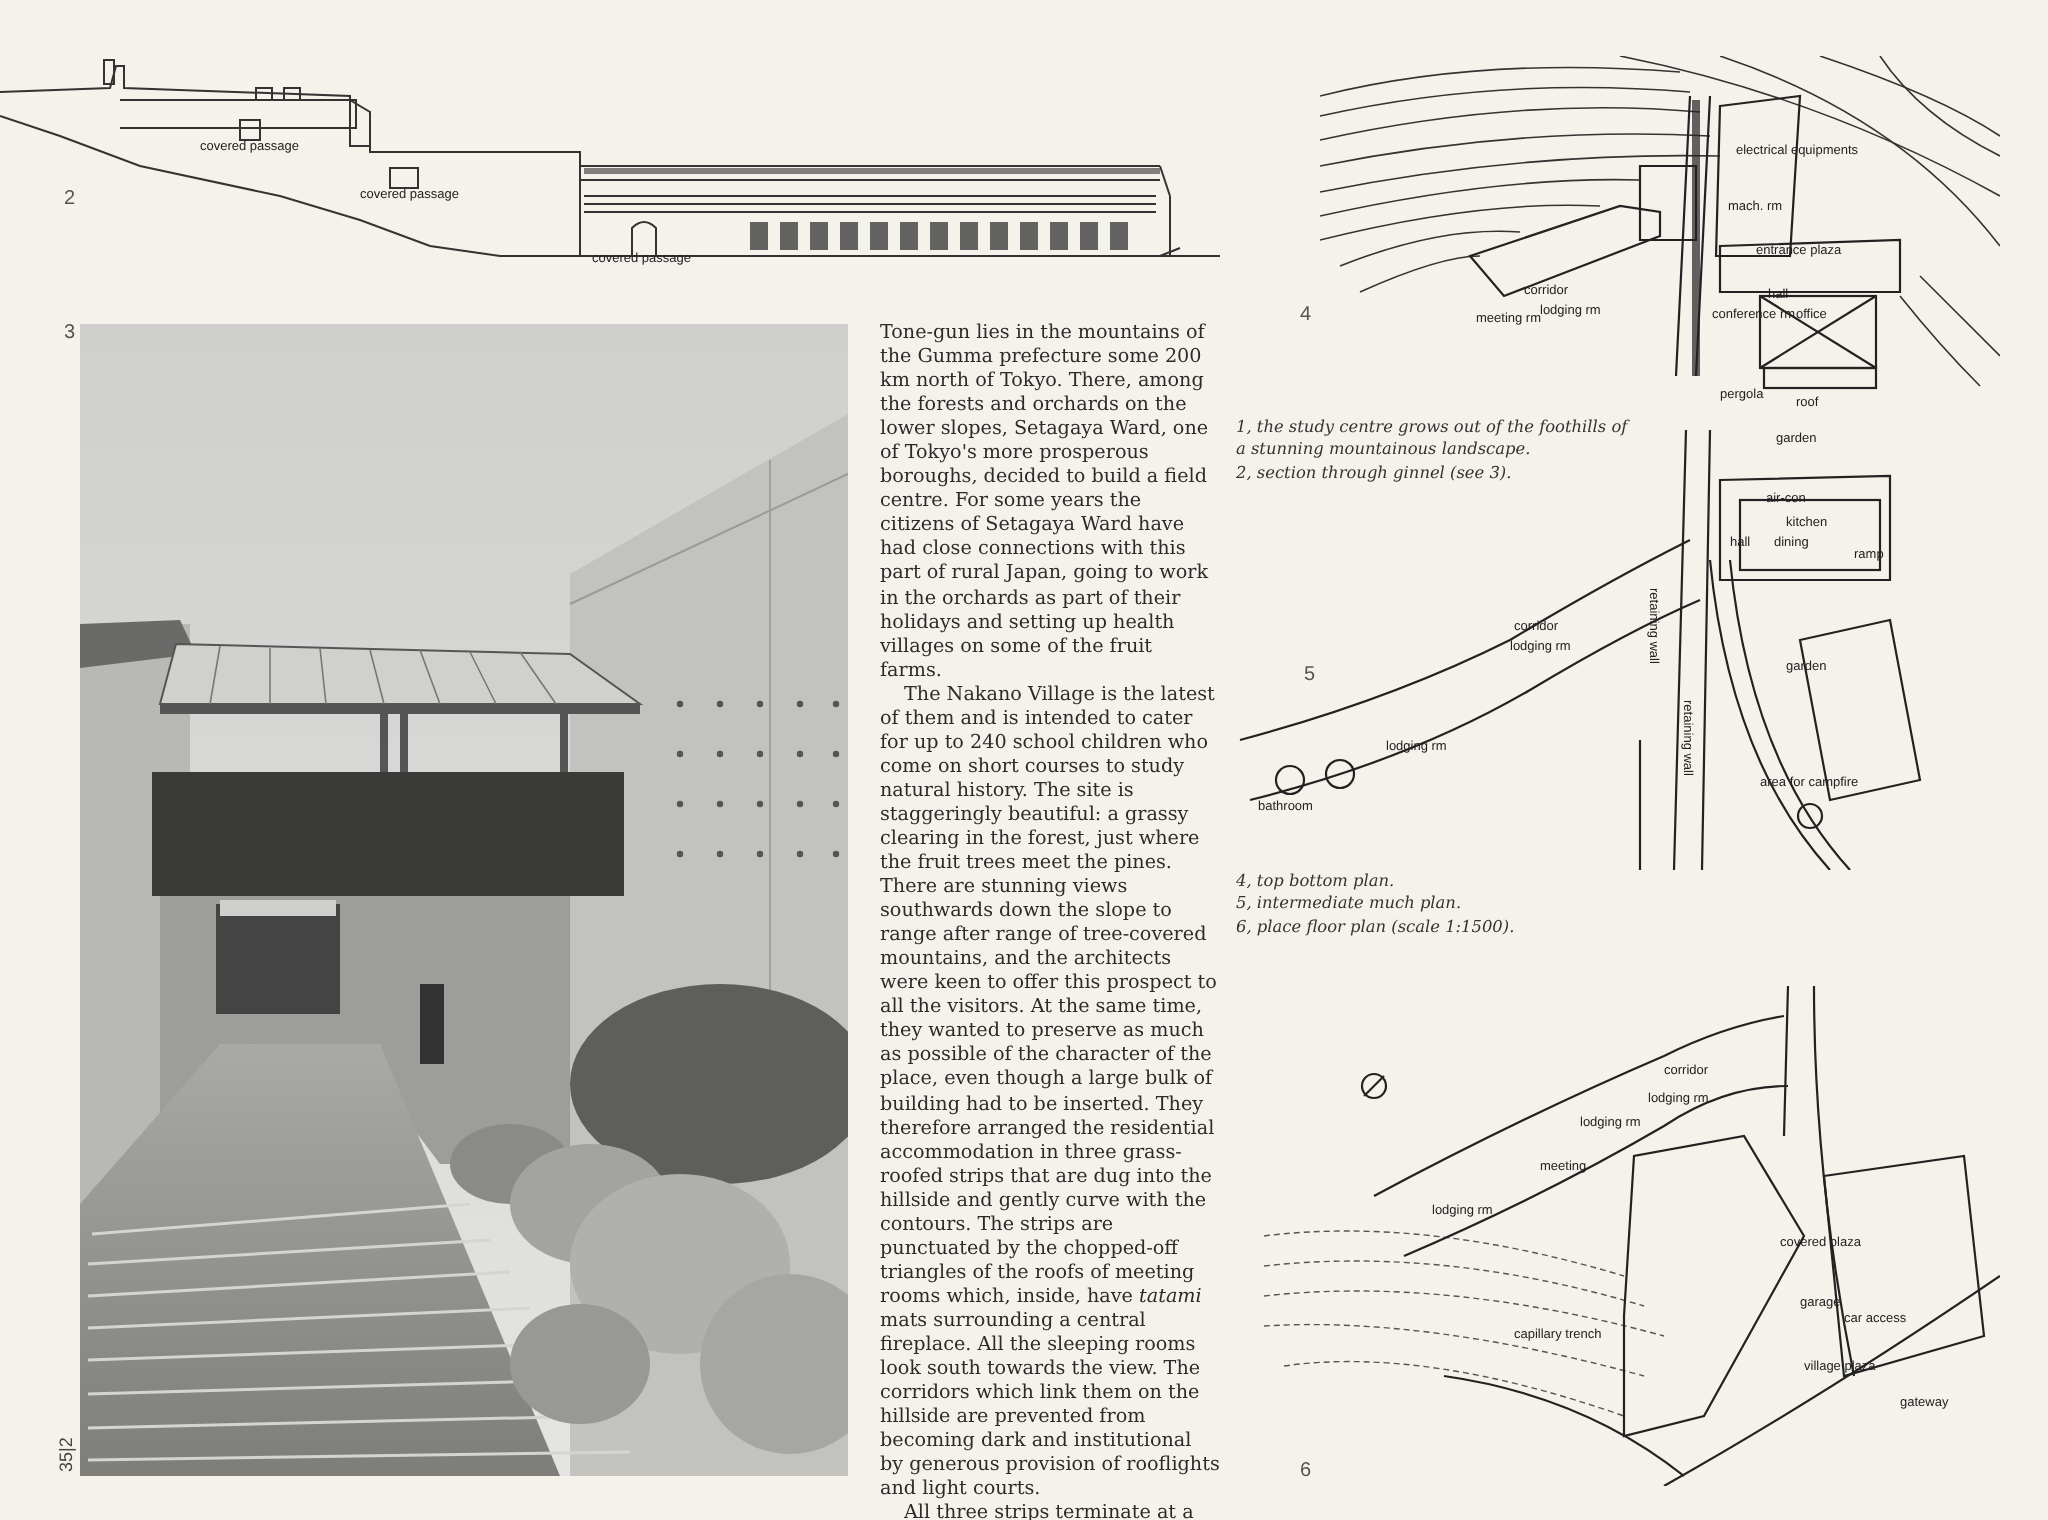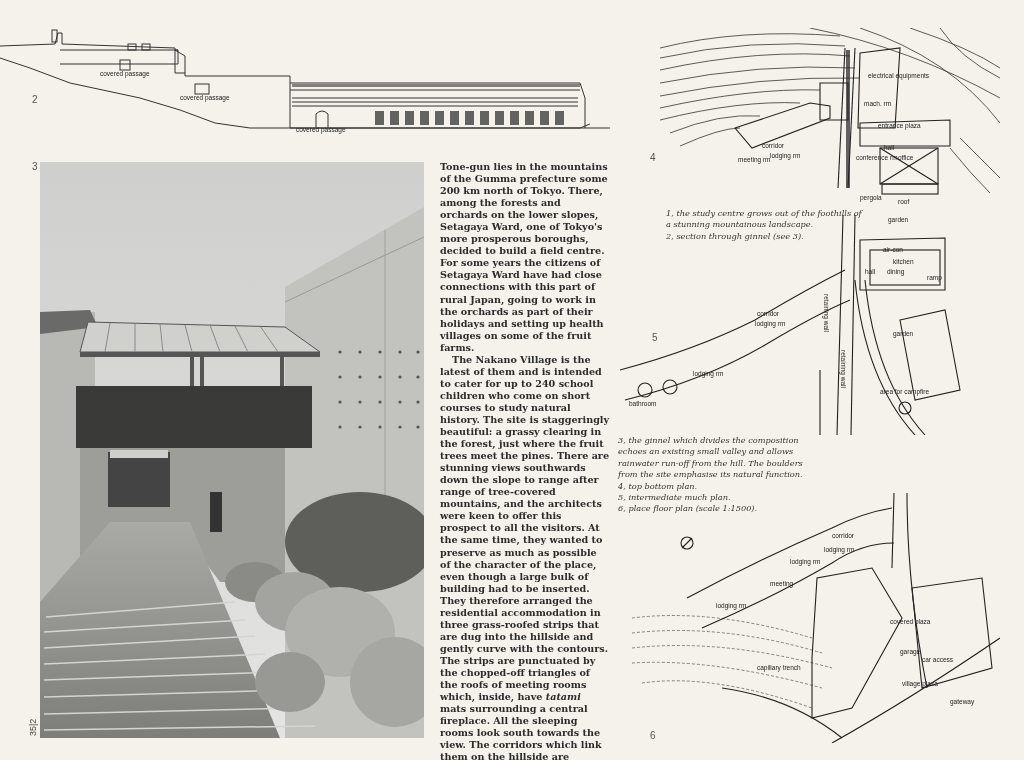--- a/index.html
+++ b/index.html
@@ -8,21 +8,21 @@
     background:#f4f2ea;
     font-family:"DejaVu Serif", serif;
     color:#2a2a2a;
   }
   .abs { position:absolute; }
   .fig-num { font-family:"Liberation Sans", sans-serif; font-size:10px; color:#555; }
   .body-text {
     left:440px; top:161px; width:170px;
     font-family:"DejaVu Serif", serif; font-size:9.6px; line-height:12.05px; color:#2b2b2b;
   }
-  .body-text p { margin:0;font-weight:bold; }
+  .body-text p { margin:0; }
   .body-text p + p { text-indent:12px; }
   .caption {
     font-family:"DejaVu Serif", serif; font-style:italic; font-size:8.2px; line-height:11.4px; color:#333;
   }
   .caption div { margin:0; }
   .plan-label { font-family:"Liberation Sans", sans-serif; font-size:6.5px; color:#222; white-space:nowrap; }
   .photo { left:40px; top:162px; width:384px; height:576px; overflow:hidden; background:#d8d8d6; }
   .folio { font-family:"Liberation Sans", sans-serif; font-size:9px; color:#444; transform:rotate(-90deg); transform-origin:left top; }
   svg { display:block; }
 </style>
@@ -162,26 +162,25 @@
     <ellipse cx="250" cy="520" rx="35" ry="30" fill="#989895"></ellipse>
   </svg>
 </div>
 
 <div class="abs body-text">
   <p>Tone-gun lies in the mountains of the Gumma prefecture some 200 km north of Tokyo. There, among the forests and orchards on the lower slopes, Setagaya Ward, one of Tokyo's more prosperous boroughs, decided to build a field centre. For some years the citizens of Setagaya Ward have had close connections with this part of rural Japan, going to work in the orchards as part of their holidays and setting up health villages on some of the fruit farms.</p>
   <p><span>The Nakano Village is the latest of them and is intended to cater for up to 240 school children who come on short courses to study natural history. The site is staggeringly beautiful: a grassy clearing in the forest, just where the fruit trees meet the pines. There are stunning views southwards down the slope to range after range of tree-covered mountains, and the architects were keen to offer this prospect to all the visitors. At the same time, they wanted to preserve as much as possible of the character of the place, even though a large bulk of building had to be inserted. They therefore arranged the residential accommodation in three grass-roofed strips that are dug into the hillside and gently curve with the contours. The strips are punctuated by the chopped-off triangles of the roofs of meeting rooms which, inside, have </span><i>tatami</i><span> mats surrounding a central fireplace. All the sleeping rooms look south towards the view. The corridors which link them on the hillside are prevented from becoming dark and institutional by generous provision of rooflights and light courts.</span></p>
   <p>All three strips terminate at a little valley that runs north/south</p>
 </div>
 
-<div class="abs caption" style="left:618px;top:208px;width:200px;margin-left:48px;">
+<div class="abs caption" style="left:618px;top:208px;width:200px;">
   <div>1, the study centre grows out of the foothills of a stunning mountainous landscape.</div>
   <div>2, section through ginnel (see 3).</div>
 </div>
 <div class="abs caption" style="left:618px;top:435px;width:205px;">
-  <div>3, the ginnel which divides the composition echoes an existing small valley and allows rainwater run-off from the hill. The boulders from the site emphasise its natural function.</div>
   <div>4, top bottom plan.</div>
   <div>5, intermediate much plan.</div>
   <div>6, place floor plan (scale 1:1500).</div>
 </div>
 
 <div class="abs" style="left:660px;top:28px;width:340px;height:172px;">
   <svg width="340" height="172" viewBox="0 0 340 172">
     <g fill="none" stroke="#333" stroke-width="0.8">
       <path d="M0,20 Q80,0 180,8"></path>
         <path d="M0,30 Q90,10 185,18"></path>

